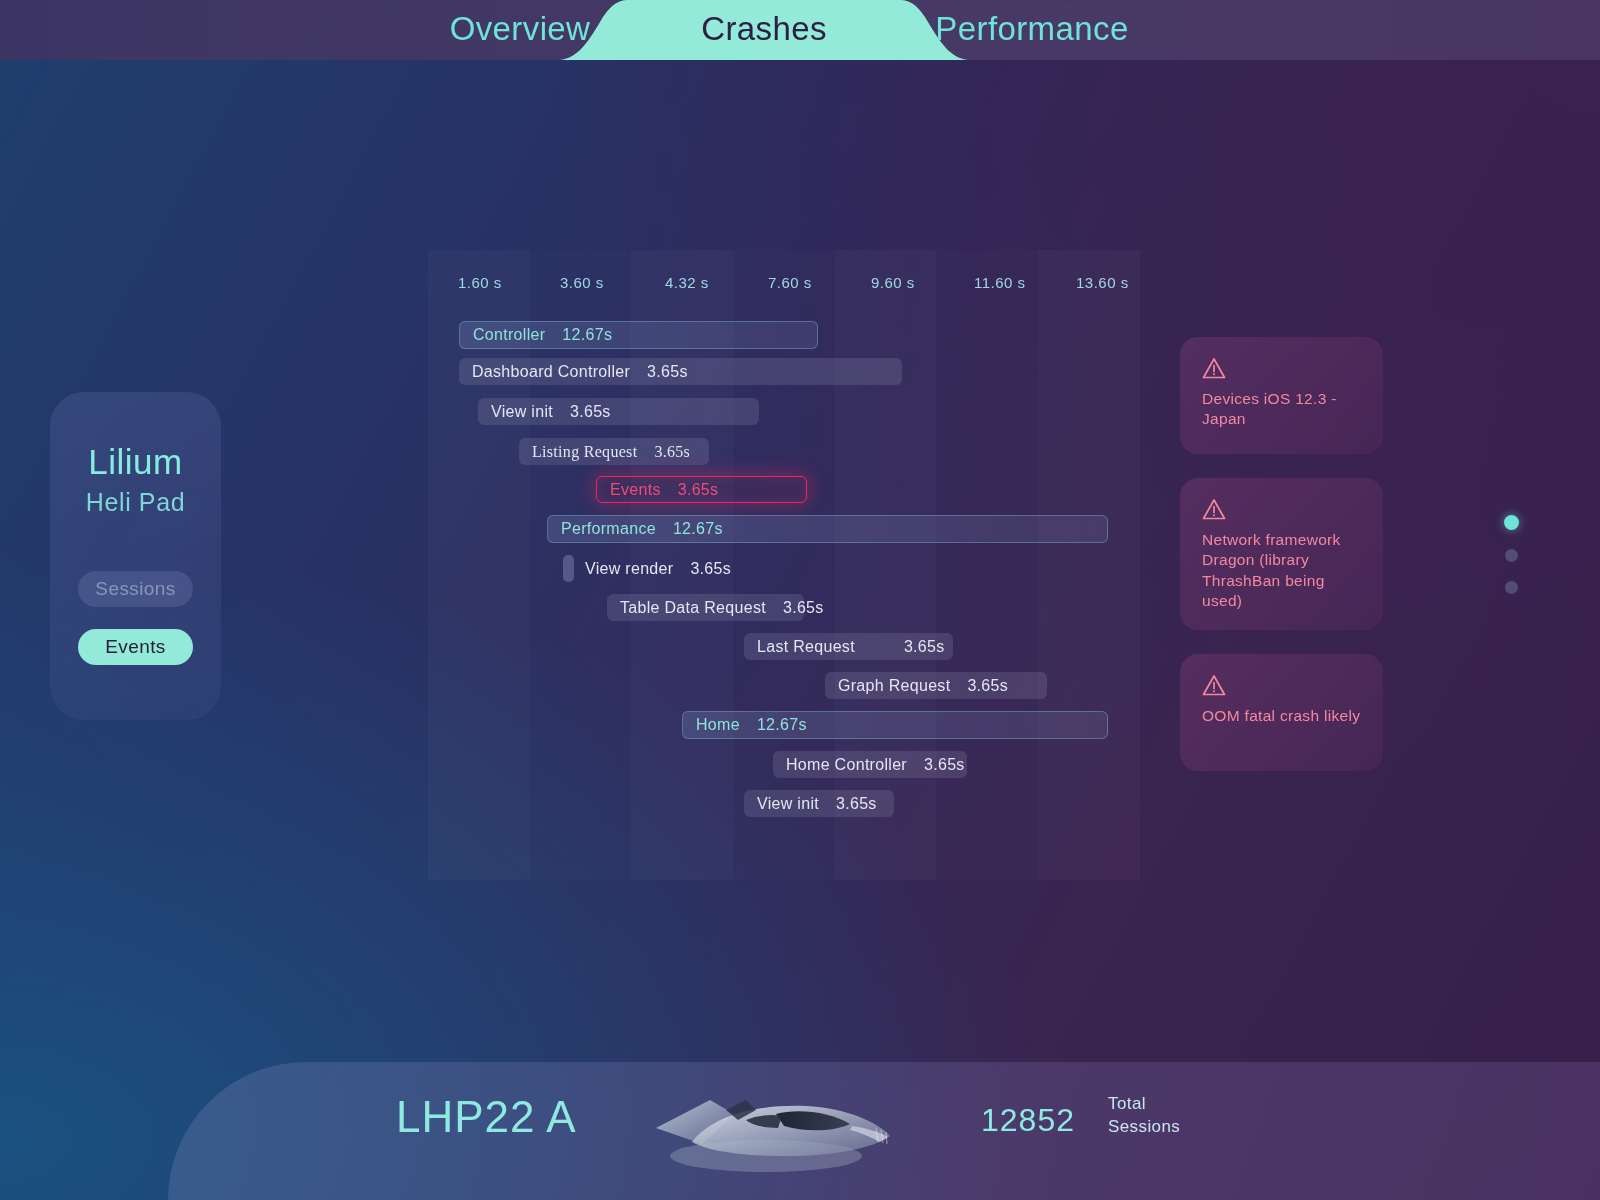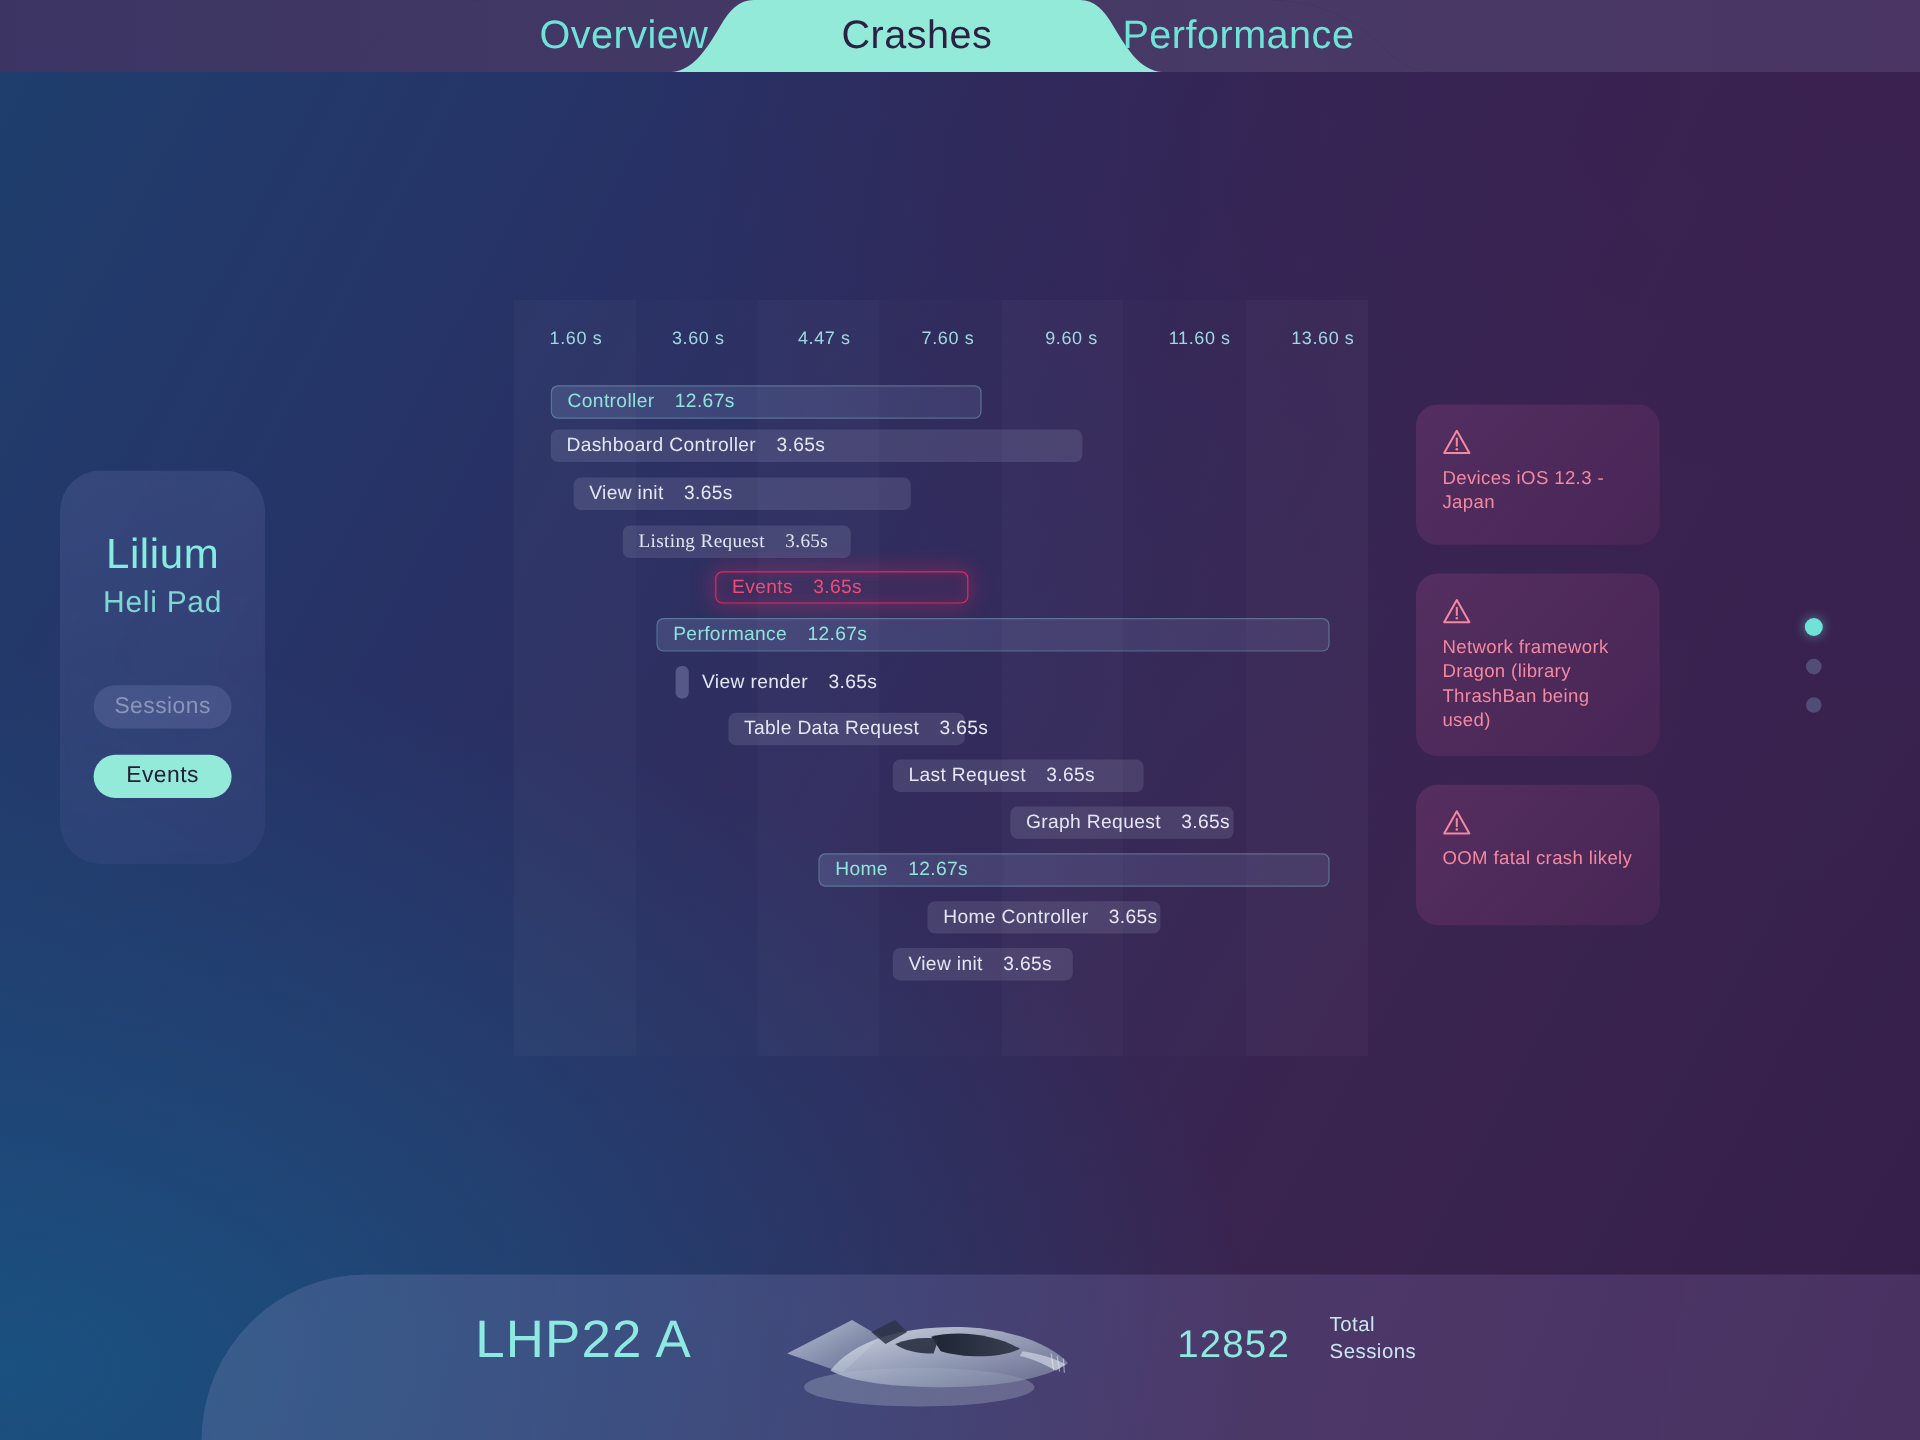--- a/index.html
+++ b/index.html
@@ -211,21 +211,21 @@
     <div class="gridcol"></div>
     <div class="gridcol"></div>
     <div class="gridcol"></div>
     <div class="gridcol"></div>
     <div class="gridcol"></div>
   </div>
 
   <div class="axis" id="axis">
       <div class="tick" style="left: 30px;">1.60 s</div>
       <div class="tick" style="left: 132px;">3.60 s</div>
-      <div class="tick" style="left: 237px;">4.47 s</div>
+      <div class="tick" style="left: 237px;">4.32 s</div>
       <div class="tick" style="left: 340px;">7.60 s</div>
       <div class="tick" style="left: 443px;">9.60 s</div>
       <div class="tick" style="left: 546px;">11.60 s</div>
       <div class="tick" style="left: 648px;">13.60 s</div>
     </div>
 
   <div class="bars" id="bars">
       <div class="bar group" style="left: 459px; top: 321px; width: 359px;">
         <span class="lbl">Controller</span>
         <span class="val">12.67s</span>
@@ -252,25 +252,25 @@
       </div>
       <div class="handle" style="left: 563px; top: 555px;"></div>
       <div class="bar" style="left: 585px; top: 555px; background: transparent; color: rgb(228, 230, 242); padding: 0px;">
         <span class="lbl">View render</span>
         <span class="val">3.65s</span>
       </div>
       <div class="bar plain" style="left: 607px; top: 594px; width: 197px;">
         <span class="lbl">Table Data Request</span>
         <span class="val">3.65s</span>
       </div>
-      <div class="bar plain" style="left: 744px; top: 633px; width: 209px;">
+      <div class="bar plain" style="left: 744px; top: 633px; width: 209px; gap: 32px;">
         <span class="lbl">Last Request</span>
         <span class="val">3.65s</span>
       </div>
-      <div class="bar plain" style="left: 842px; top: 672px; width: 186px;">
+      <div class="bar plain" style="left: 825px; top: 672px; width: 222px;">
         <span class="lbl">Graph Request</span>
         <span class="val">3.65s</span>
       </div>
       <div class="bar group" style="left: 682px; top: 711px; width: 426px;">
         <span class="lbl">Home</span>
         <span class="val">12.67s</span>
       </div>
       <div class="bar plain" style="left: 773px; top: 751px; width: 194px;">
         <span class="lbl">Home Controller</span>
         <span class="val">3.65s</span>

